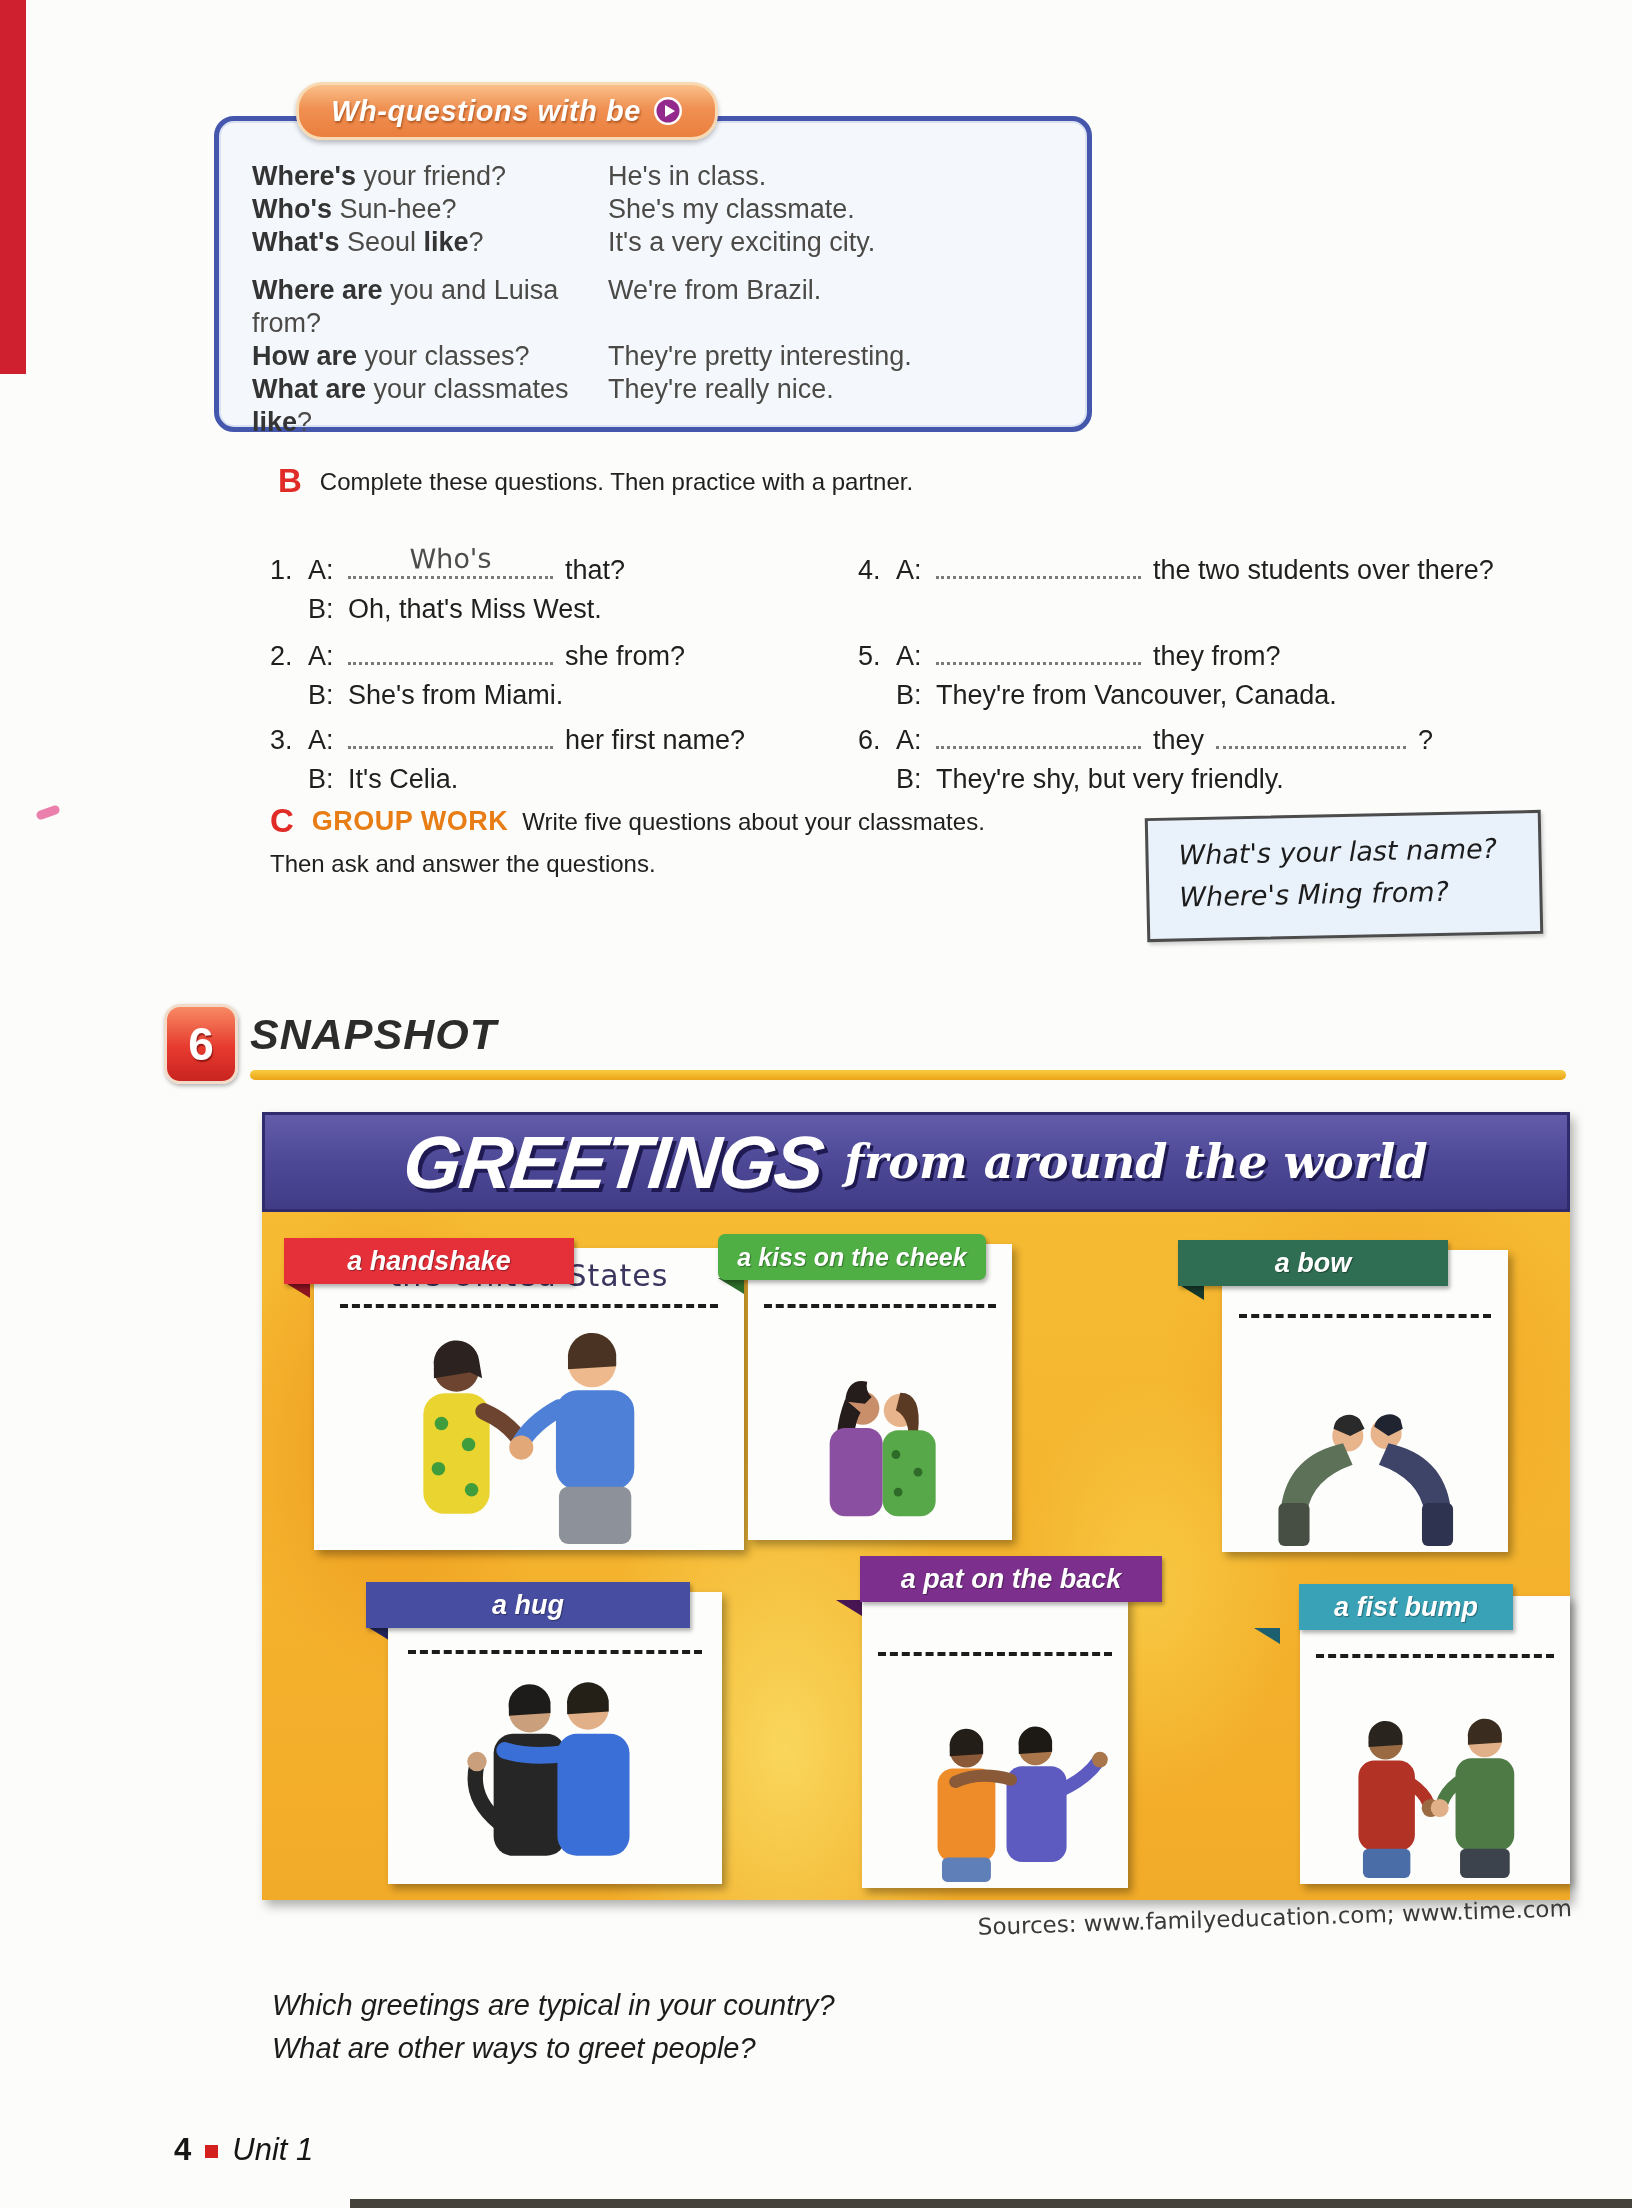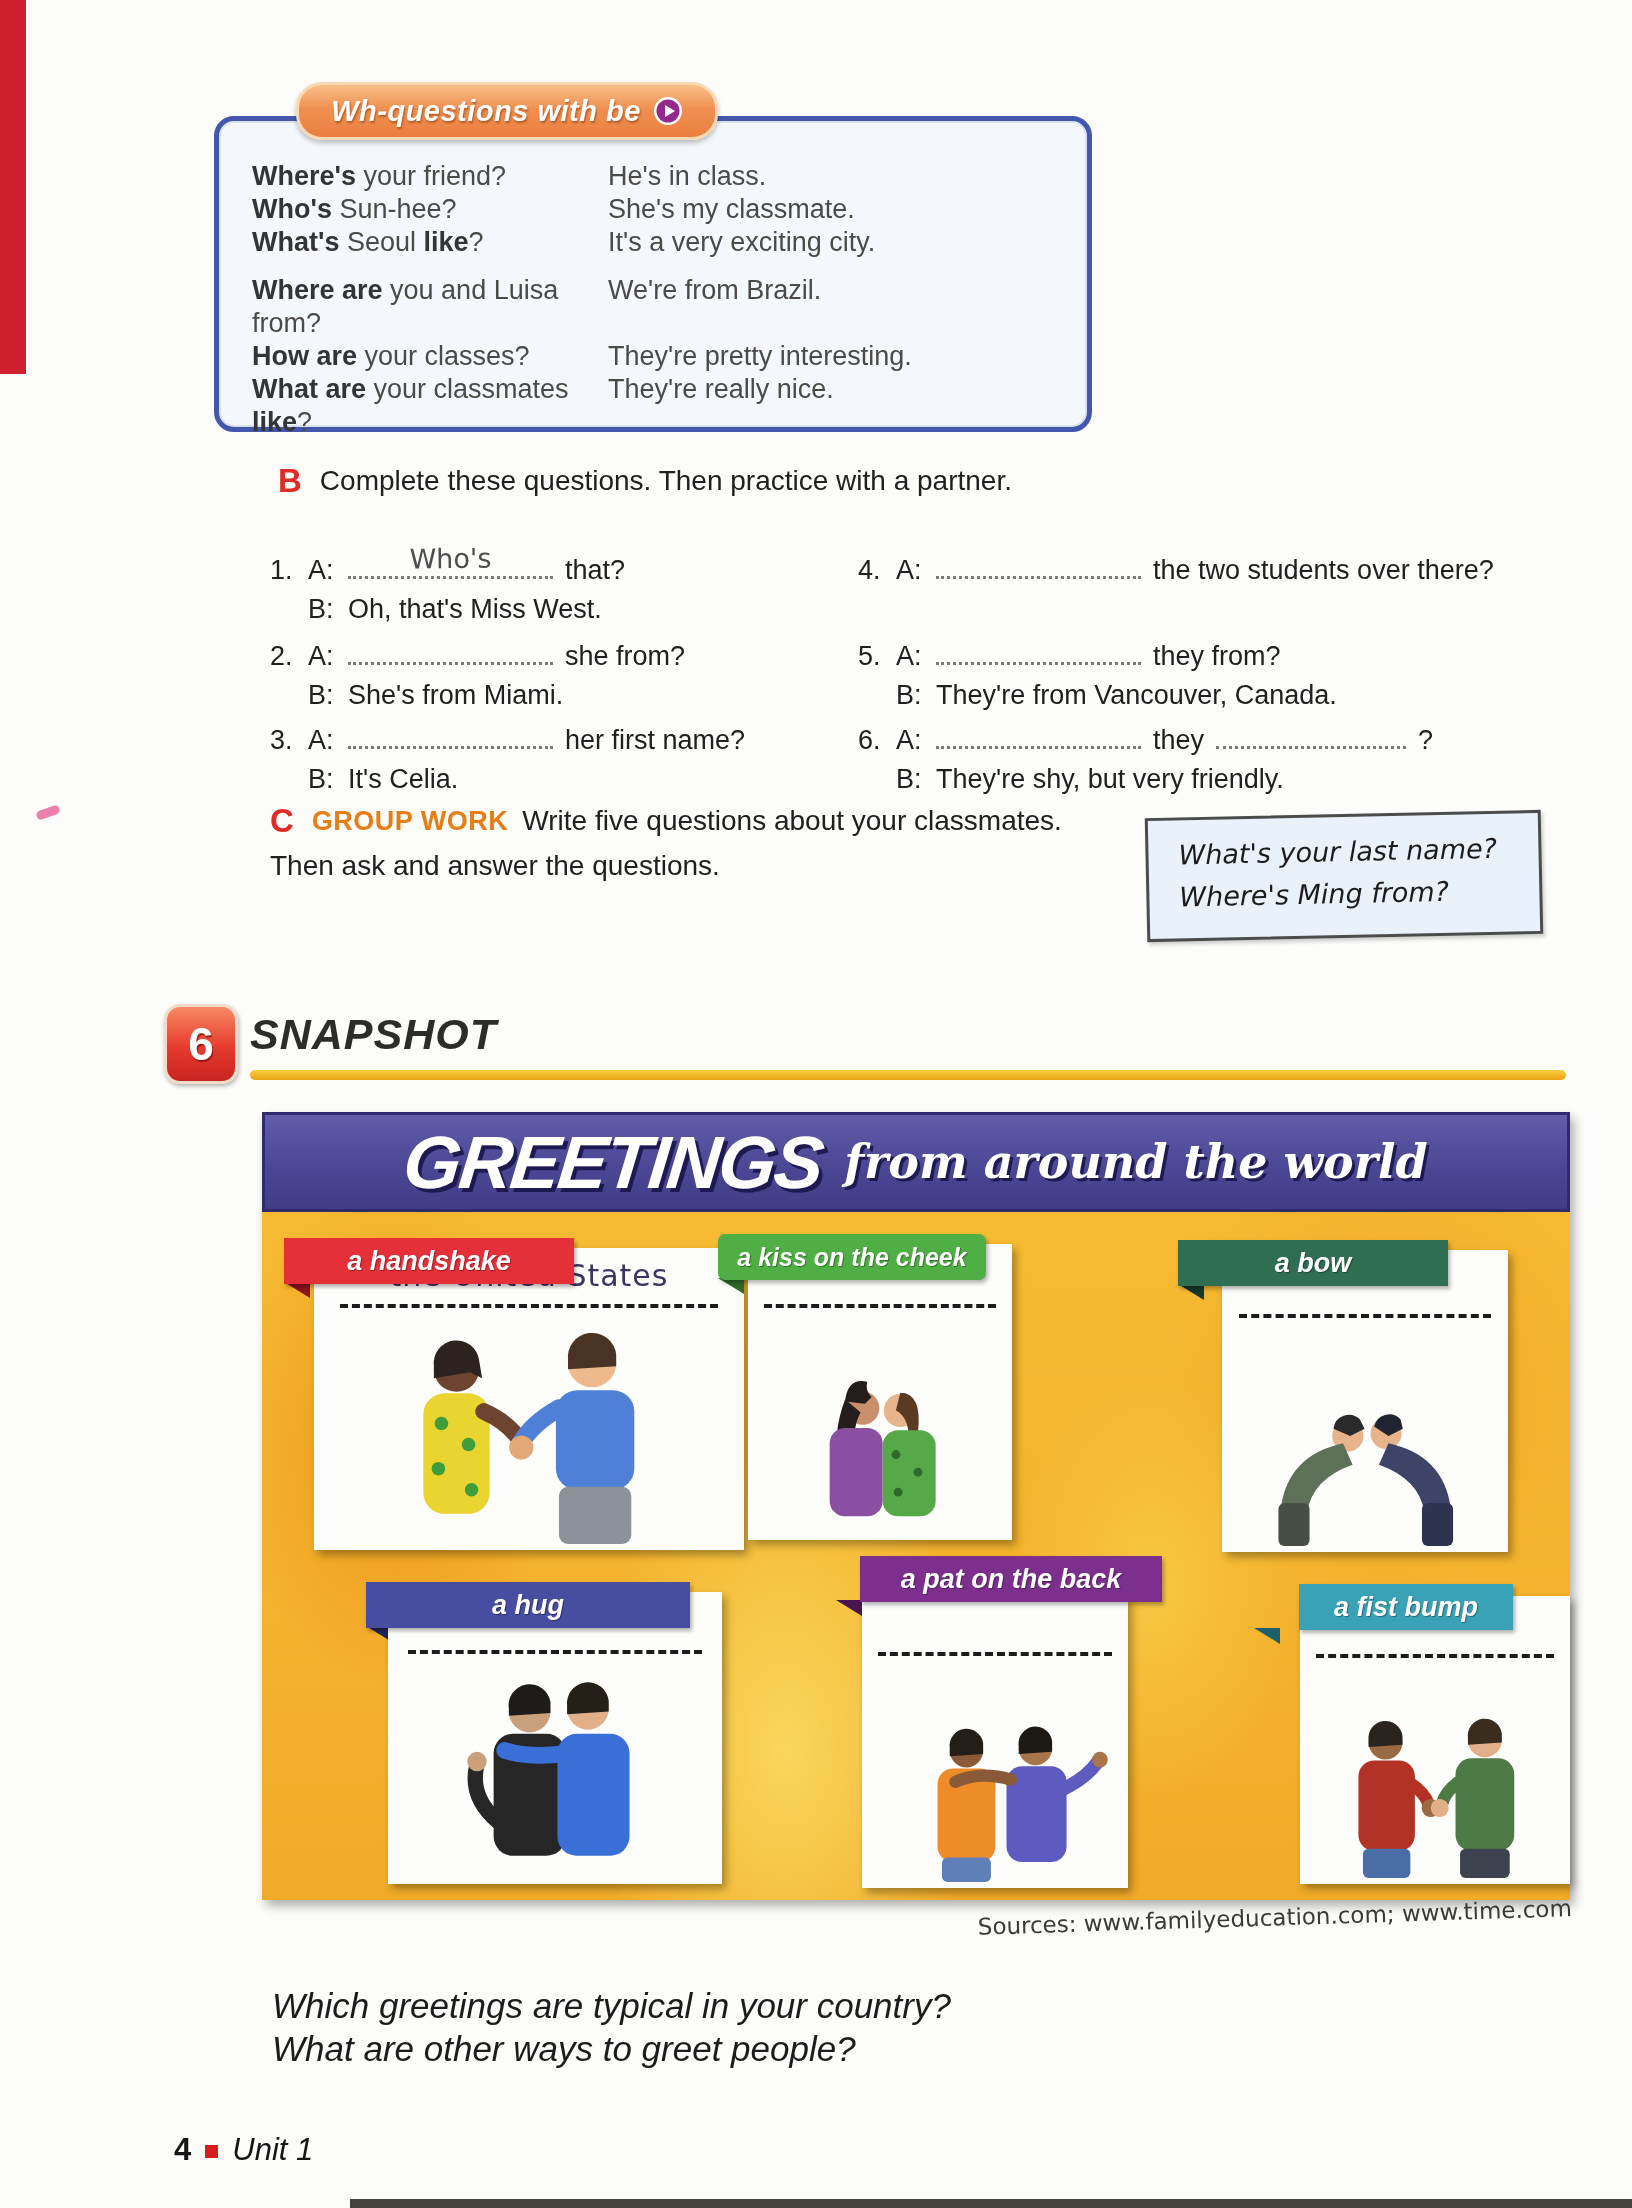--- a/index.html
+++ b/index.html
@@ -25,21 +25,21 @@
   .gcontent{position:absolute;left:252px;top:160px;width:800px;font-size:27px;color:#4b4a47;z-index:2;}
   .grow{display:flex;line-height:33px;}
   .gq{width:356px;}
   .gq b{color:#343434;}
   .ga{flex:1;}
   .ggap{height:15px;}
 
   
   .sline{position:absolute;white-space:nowrap;}
   .slet{color:#e02b26;font-weight:bold;font-size:33px;margin-right:18px;vertical-align:-2px;}
-  .sinstr{font-size:28px;color:#202020;}
+  .sinstr{font-size:24px;color:#202020;}
   .gwtag{color:#e87d15;font-weight:bold;font-size:27px;letter-spacing:.5px;margin-right:14px;}
 
   .ex{position:absolute;font-size:27px;color:#202020;}
   .exa,.exb{white-space:nowrap;line-height:42px;height:42px;}
   .exb{margin-left:38px;}
   .num{display:inline-block;width:38px;}
   .spk{display:inline-block;width:40px;}
   .blank{display:inline-block;width:205px;height:30px;border-bottom:3px dotted #7a7a78;
          position:relative;margin-right:12px;vertical-align:baseline;}
   .blank2{width:190px;margin-left:12px;}
@@ -87,21 +87,21 @@
   .fold{position:absolute;width:0;height:0;border-left:26px solid transparent;z-index:2;}
   .cdash{position:absolute;left:6%;width:88%;border-top:4px dashed #1c1c1c;}
   .country{position:absolute;left:0;right:0;top:10px;text-align:center;
            font-family:"DejaVu Sans",sans-serif;font-size:30px;color:#3b3660;letter-spacing:1px;}
   .cimg{position:absolute;left:4%;right:4%;top:78px;bottom:6px;}
   .cimg svg{width:100%;height:100%;}
 
   .sources{position:absolute;left:880px;top:1906px;width:692px;text-align:right;
            font-family:"DejaVu Sans",sans-serif;font-size:23px;color:#3a3a38;transform:rotate(-1.8deg);}
 
-  .dqs{position:absolute;left:272px;top:1984px;font-style:italic;font-size:35px;color:#1c1c1c;line-height:43px;}
+  .dqs{position:absolute;left:272px;top:1984px;font-style:italic;font-size:29px;color:#1c1c1c;line-height:43px;}
 
   .footer{position:absolute;left:174px;top:2132px;font-size:31px;color:#161616;}
   .footer .pn{font-weight:bold;}
   .footer .bullet{display:inline-block;width:13px;height:13px;background:#d41f1f;margin:0 14px;vertical-align:2px;}
   .footer .unit{font-style:italic;}
 </style>
 </head>
 <body>
 
 <div class="page">

